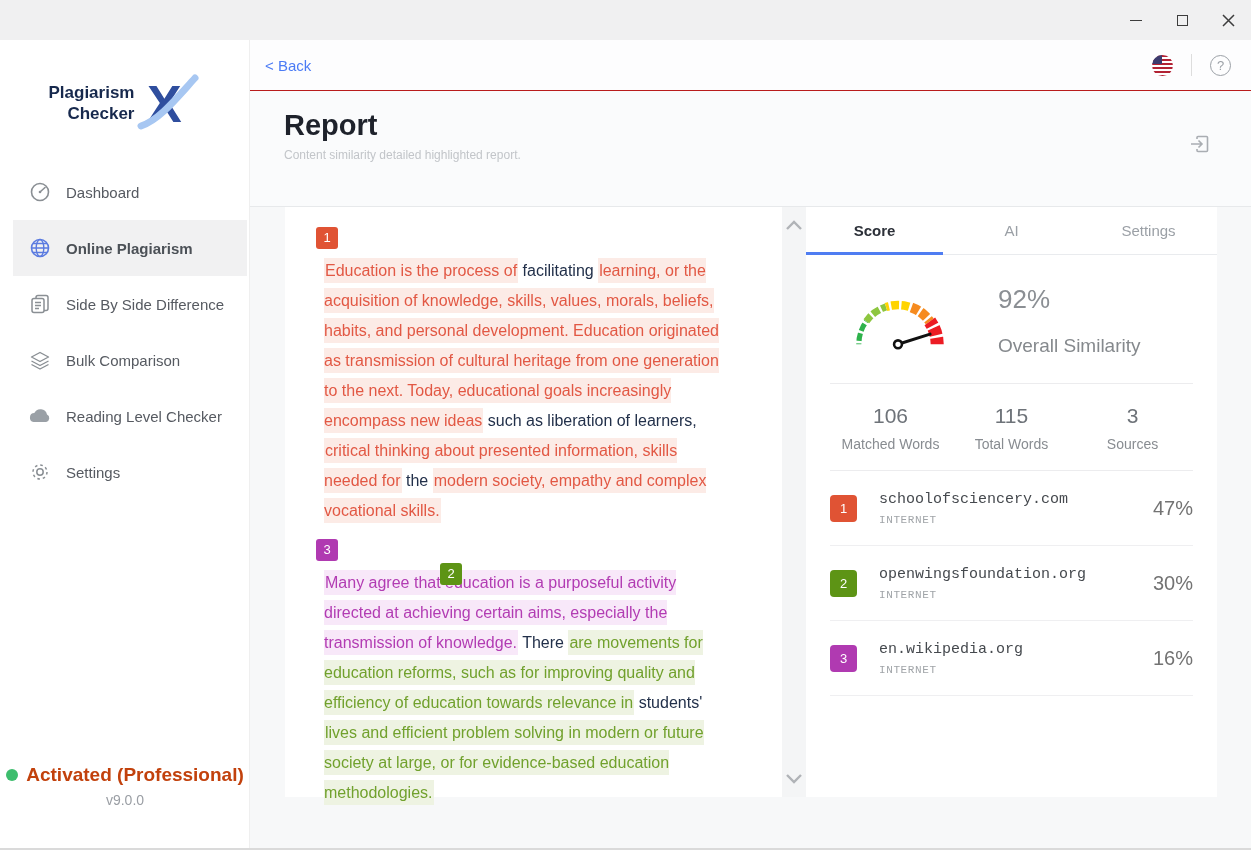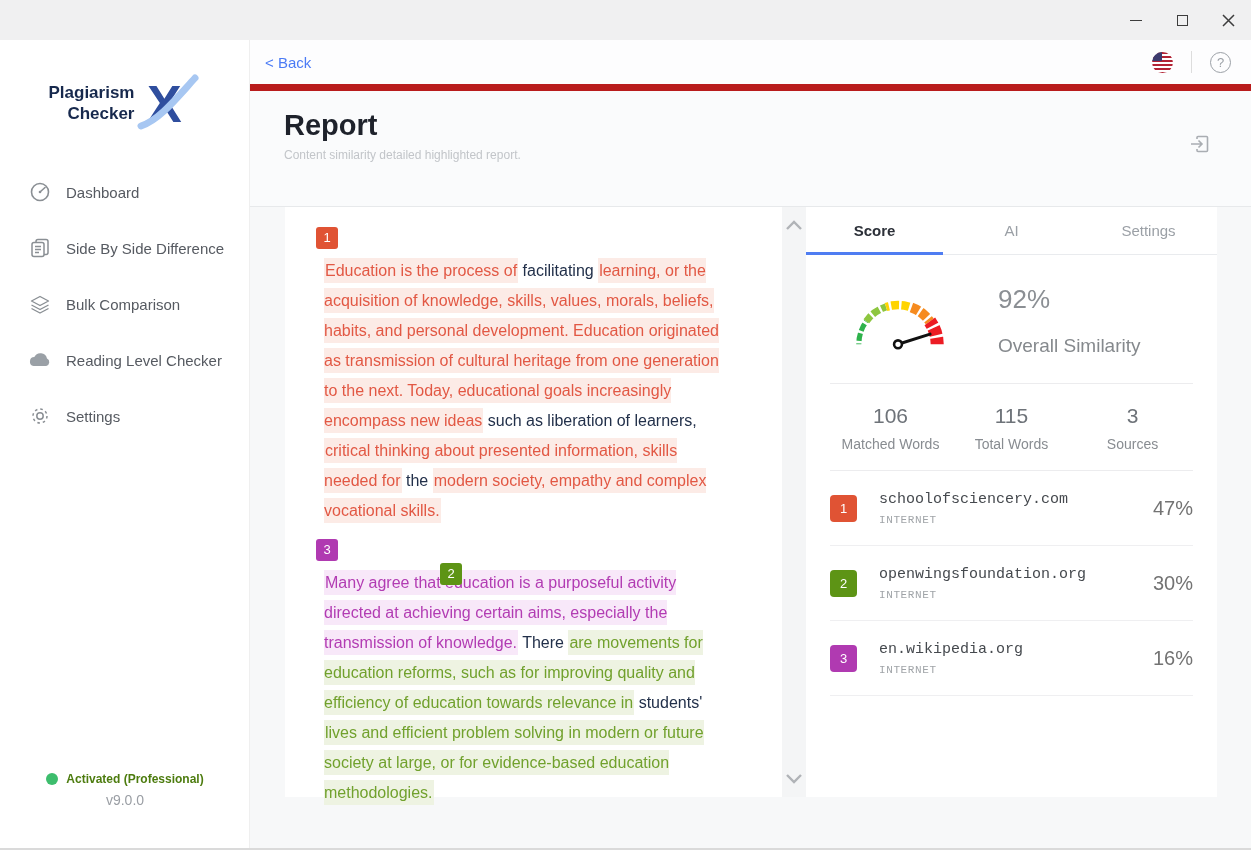--- a/index.html
+++ b/index.html
@@ -21,26 +21,26 @@
   .logo-text { text-align:right; color:#17294d; font-weight:bold; font-size:17px; line-height:1.25; margin-right:2px; }
   .nav { margin-top:26px; }
   .nav-item { height:56px; display:flex; align-items:center; padding-left:28px; cursor:pointer; }
   .nav-item .icn { width:24px; height:24px; display:flex; align-items:center; justify-content:center; margin-right:14px; }
   .nav-item .lbl { font-size:15px; color:#565a61; }
   .nav-item.active { background:#f1f1f2; margin-left:13px; width:234px; padding-left:15px; }
   .nav-item.active .lbl { font-weight:bold; color:#4c5157; }
   .activation { position:absolute; left:0; bottom:42px; width:250px; text-align:center; }
   .act-line { display:flex; align-items:center; justify-content:center; gap:8px; }
   .act-dot { width:12px; height:12px; border-radius:50%; }
-  .act-text { font-size:12px; font-weight:bold; color:#4d7c0f; }
+  .act-text { font-size:19px; font-weight:bold; color:#c2410c; }
   .act-ver { font-size:14px; color:#9a9ea4; margin-top:6px; }
 
   
   .topbar { position:absolute; left:250px; top:40px; width:1001px; height:51px; background:#fdfdfe;
-            border-bottom:7px solid #b91c1c; display:flex; align-items:center; }
+            border-bottom:1px solid #b91c1c; display:flex; align-items:center; }
   .back-link { margin-left:15px; font-size:15px; color:#4b7bf5; cursor:pointer; }
   .topbar-right { margin-left:auto; display:flex; align-items:center; margin-right:20px; gap:18px; }
   .flag { width:21px; height:21px; border-radius:50%; overflow:hidden; position:relative; cursor:pointer;
           background:repeating-linear-gradient(#b22234 0 2px, #fff 2px 4px); }
   .flag .canton { position:absolute; left:0; top:0; width:10px; height:9px; background:#3c3b6e; }
   .tb-divider { width:1px; height:22px; background:#dddddd; }
   .help { width:21px; height:21px; border-radius:50%; border:1.5px solid #9ba0a6; color:#9ba0a6;
           font-size:13px; display:flex; align-items:center; justify-content:center; cursor:pointer; }
 
   
@@ -128,20 +128,30 @@
   <div class="nav">
     <div class="nav-item">
       <span class="icn">
         <svg width="22" height="22" viewBox="0 0 22 22">
             <circle cx="11" cy="11" r="8.5" fill="none" stroke="#8a8f94" stroke-width="1.6"></circle>
             <path d="M11 11 L16 6.5" stroke="#8a8f94" stroke-width="1.6" stroke-linecap="round"></path>
             <circle cx="11" cy="11" r="1.3" fill="#8a8f94"></circle>
           </svg>
       </span>
       <span class="lbl">Dashboard</span>
+    </div>
+    <div class="nav-item active">
+      <span class="icn">
+        <svg width="22" height="22" viewBox="0 0 22 22">
+            <circle cx="11" cy="11" r="8.5" fill="none" stroke="#5b7be0" stroke-width="1.6"></circle>
+            <ellipse cx="11" cy="11" rx="3.8" ry="8.5" fill="none" stroke="#5b7be0" stroke-width="1.4"></ellipse>
+            <path d="M2.5 11 H19.5 M4 6.5 H18 M4 15.5 H18" stroke="#5b7be0" stroke-width="1.3" fill="none"></path>
+          </svg>
+      </span>
+      <span class="lbl">Online Plagiarism</span>
     </div>
     <div class="nav-item">
       <span class="icn">
         <svg width="22" height="22" viewBox="0 0 22 22">
             <rect x="7" y="2.5" width="12" height="15" rx="2" fill="none" stroke="#8a8f94" stroke-width="1.5"></rect>
             <rect x="3" y="5.5" width="12" height="14" rx="2" fill="#fff" stroke="#8a8f94" stroke-width="1.5"></rect>
             <path d="M6 9.5 H12 M6 12.5 H12 M6 15.5 H10" stroke="#8a8f94" stroke-width="1.3"></path>
           </svg>
       </span>
       <span class="lbl">Side By Side Difference</span>

